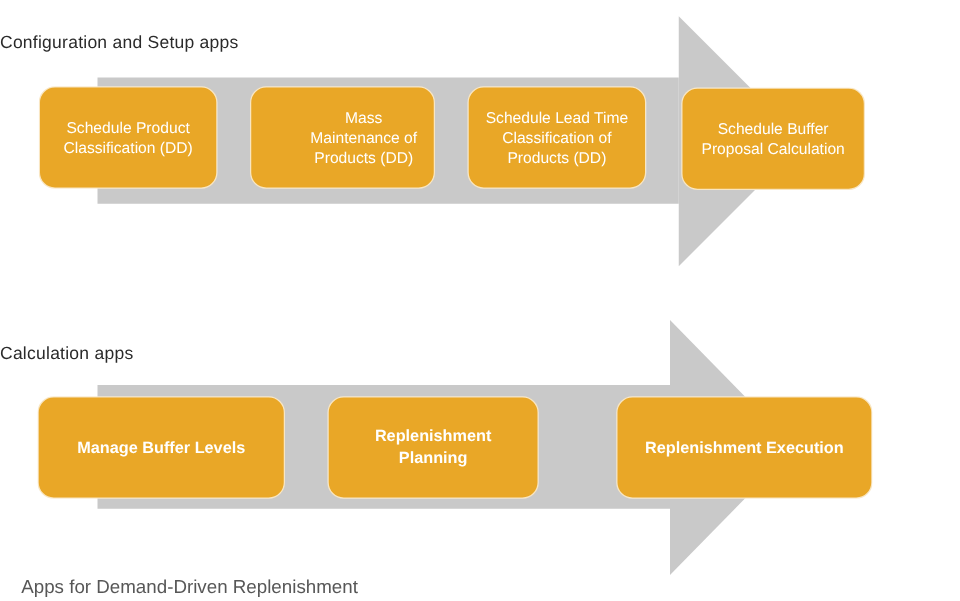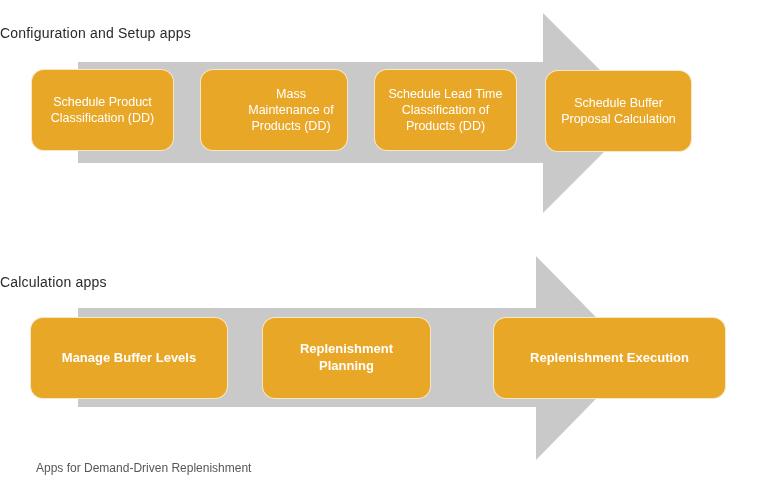--- a/index.html
+++ b/index.html
@@ -69,28 +69,28 @@
   .row-top    .app-box { top: 69px;  height: 82px; font-size: 12.5px; }
   .row-bottom .app-box { top: 317px; height: 82px; font-size: 13px; font-weight: bold;   }
 
   .app-box.b1a { left: 31px;  width: 143px; }
   .app-box.b1b { left: 200px; width: 148px; padding-left: 42px; }
   .app-box.b1c { left: 374px; width: 143px; justify-content: center; }
   .app-box.b1d { left: 545px; width: 147px; top: 70px; justify-content: flex-end; }
 
   .app-box.b2a { left: 30px;  width: 198px; }
   .app-box.b2b { left: 262px; width: 169px; }
-  .app-box.b2c { left: 493px; width: 233px; }
+  .app-box.b2c { left: 493px; width: 205px; }
 
   .caption {
     position: absolute;
-    left: 36px;
+    left: 17px;
     top: 461px;
     margin: 0;
-    font-size: 12px;
+    font-size: 15px;
     color: var(--caption_text, #575757);
   }
 </style>
 </head>
 <body>
 
 <div class="canvas">
 
   <section>
     <h2 class="flow-title t-top">Configuration and Setup apps</h2>

